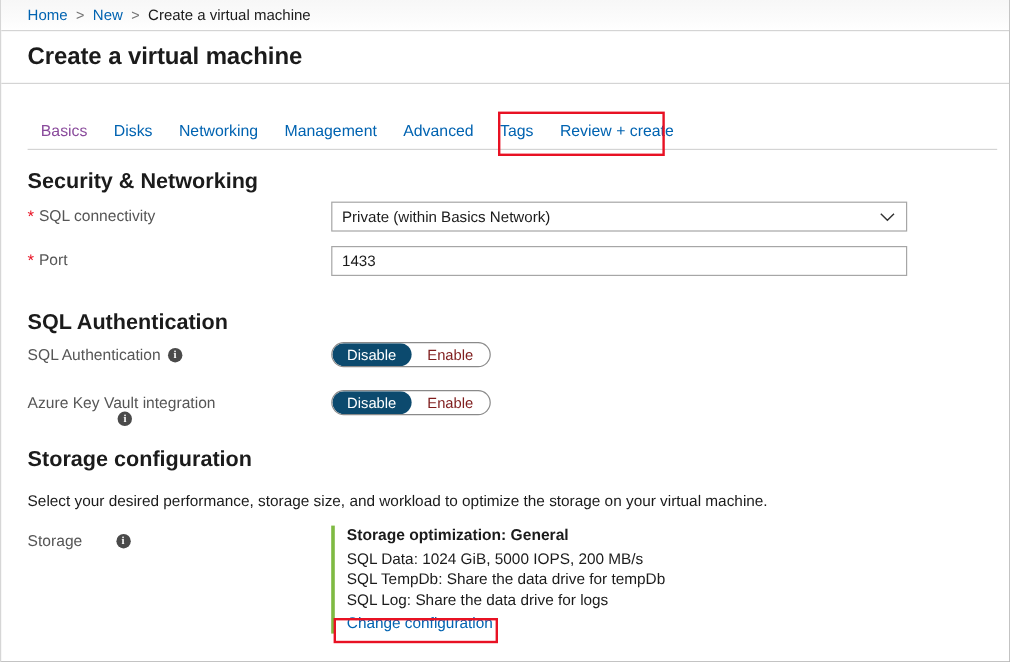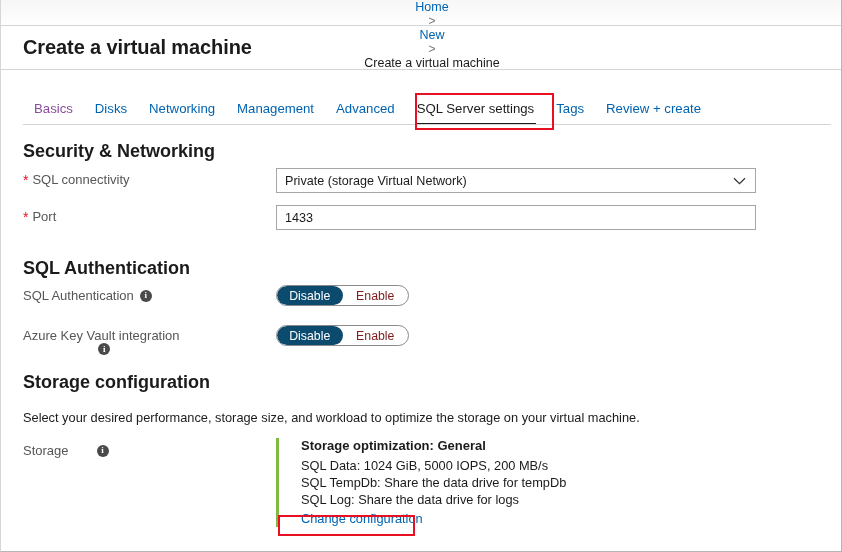--- a/index.html
+++ b/index.html
@@ -28,21 +28,20 @@
     position: absolute;
     left: 0; top: 0;
     width: 100%;
     height: 26px;
     background: linear-gradient(to bottom, #f7f7f7 0%, #fbfbfb 60%, #ffffff 100%);
     border-bottom: 1px solid #d4d4d4;
     box-sizing: border-box;
     display: flex;
     align-items: center;
     padding-left: 22px;
-    flex-direction: column;
   }
   .crumb-link {
     color: #0063b1;
     font-size: 12.5px;
     cursor: pointer;
     white-space: nowrap;
   }
   .crumb-sep {
     color: #767676;
     font-size: 12px;
@@ -225,21 +224,21 @@
     font-size: 12.8px;
     color: #1b1b1b;
     white-space: nowrap;
   }
 
   
   .storage-box {
     position: absolute;
     left: 275px;
     top: 313px;
-    padding-left: 22px;
+    padding-left: 10px;
     border-left: 3px solid #7fba42;
   }
   .storage-title {
     font-size: 13px;
     font-weight: 700;
     color: #1b1b1b;
     margin-bottom: 4px;
   }
   .storage-line {
     font-size: 12.8px;
@@ -271,36 +270,35 @@
   <div class="title-bar">
     <span class="page-title">Create a virtual machine</span>
   </div>
 
   <div class="tab-bar">
     <div class="tab visited">Basics</div>
     <div class="tab">Disks</div>
     <div class="tab">Networking</div>
     <div class="tab">Management</div>
     <div class="tab">Advanced</div>
-    <div class="tab active">SQL Server settings</div>
     <div class="tab">Tags</div>
     <div class="tab">Review + create</div>
   </div>
   <div class="tab-underline"></div>
 
   <div class="content">
 
     <div class="section-heading" style="top:16px;">Security &amp; Networking</div>
 
     <div class="field-label" style="top:47px;">
       <span class="req-star">*</span>
       <span>SQL connectivity</span>
     </div>
     <div class="ctrl select" style="top:43px;">
-      <span>Private (storage Virtual Network)</span>
+      <span>Private (within Basics Network)</span>
       <span class="chev">
         <svg width="13" height="8" viewBox="0 0 13 8">
             <path d="M1 1.2 L6.5 6.6 L12 1.2" fill="none" stroke="#333" stroke-width="1.2"></path>
           </svg>
       </span>
     </div>
 
     <div class="field-label" style="top:84px;">
       <span class="req-star">*</span>
       <span>Port</span>

